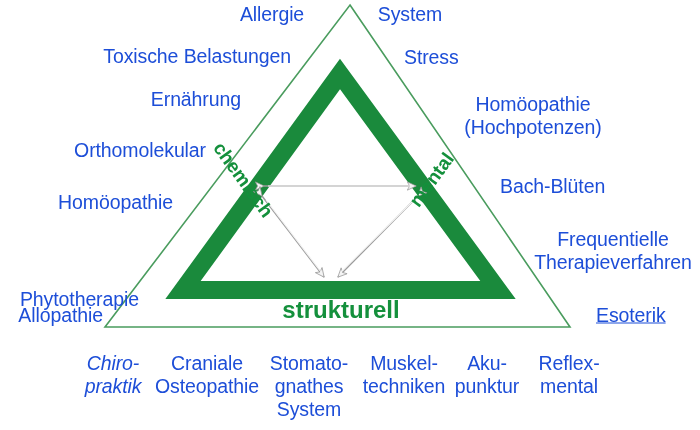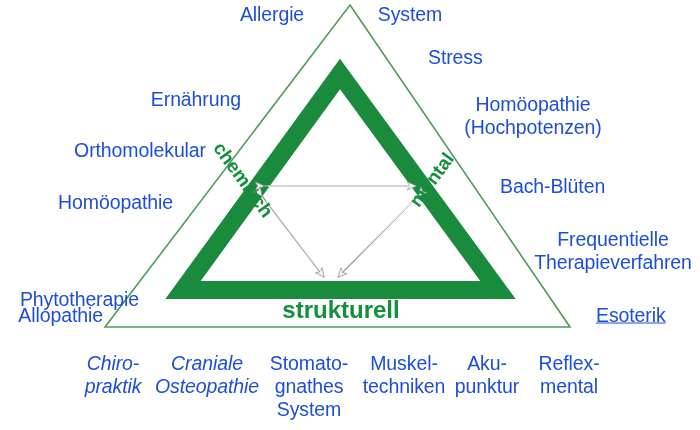--- a/index.html
+++ b/index.html
@@ -84,37 +84,38 @@
     </g>
   </svg>
 
   <div class="axis-label rot" style="--rot:54deg; left:243px; top:180px;">chemisch</div>
   <div class="axis-label rot" style="--rot:-54deg; left:432px; top:180px;">mental</div>
   <div class="axis-label flat" style="left:341px; top:310px;">strukturell</div>
 
   <div class="label c" style="left:272px; top:14px;">Allergie</div>
   <div class="label c" style="left:410px; top:14px;">System</div>
 
+  <div class="label l" style="left:0px; width:291px; top:56px;">Toxische Belastungen</div>
   <div class="label l" style="left:0px; width:241px; top:99px;">Ernährung</div>
   <div class="label l" style="left:0px; width:206px; top:150px;">Orthomolekular</div>
   <div class="label l" style="left:0px; width:173px; top:202px;">Homöopathie</div>
   <div class="label l" style="left:0px; width:139px; top:255px;margin-top:44px;">Phytotherapie</div>
   <div class="label l" style="left:0px; width:103px; top:315px;">Allopathie</div>
 
-  <div class="label r" style="left:404px; top:57px;margin-left:24px;">Stress</div>
+  <div class="label r" style="left:404px; top:57px;">Stress</div>
   <div class="label t" style="left:533px; top:93px;">Homöopathie
 (Hochpotenzen)</div>
   <div class="label r" style="left:500px; top:186px;">Bach-Blüten</div>
   <div class="label t" style="left:613px; top:228px;">Frequentielle
 Therapieverfahren</div>
   <div class="label r" style="left:596px; top:315px;text-decoration:underline;">Esoterik</div>
 
   <div class="label t" style="left:113px; top:352px;font-style:italic;">Chiro-
 praktik</div>
-  <div class="label t" style="left:207px; top:352px;font-style:italic;">Craniale
+  <div class="label t" style="left:207px; top:352px;">Craniale
 Osteopathie</div>
   <div class="label t" style="left:404px; top:352px;">Muskel-
 techniken</div>
   <div class="label t" style="left:309px; top:352px;">Stomato-
 gnathes
 System</div>
   <div class="label t" style="left:487px; top:352px;">Aku-
 punktur</div>
   <div class="label t" style="left:569px; top:352px;">Reflex-
 mental</div>

